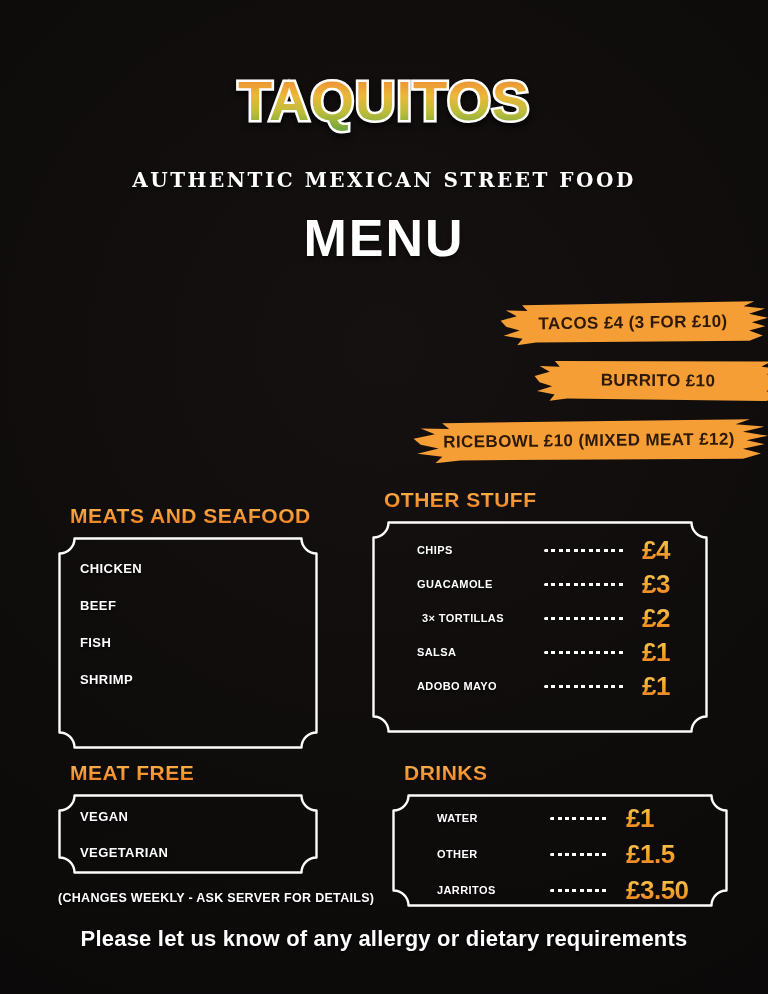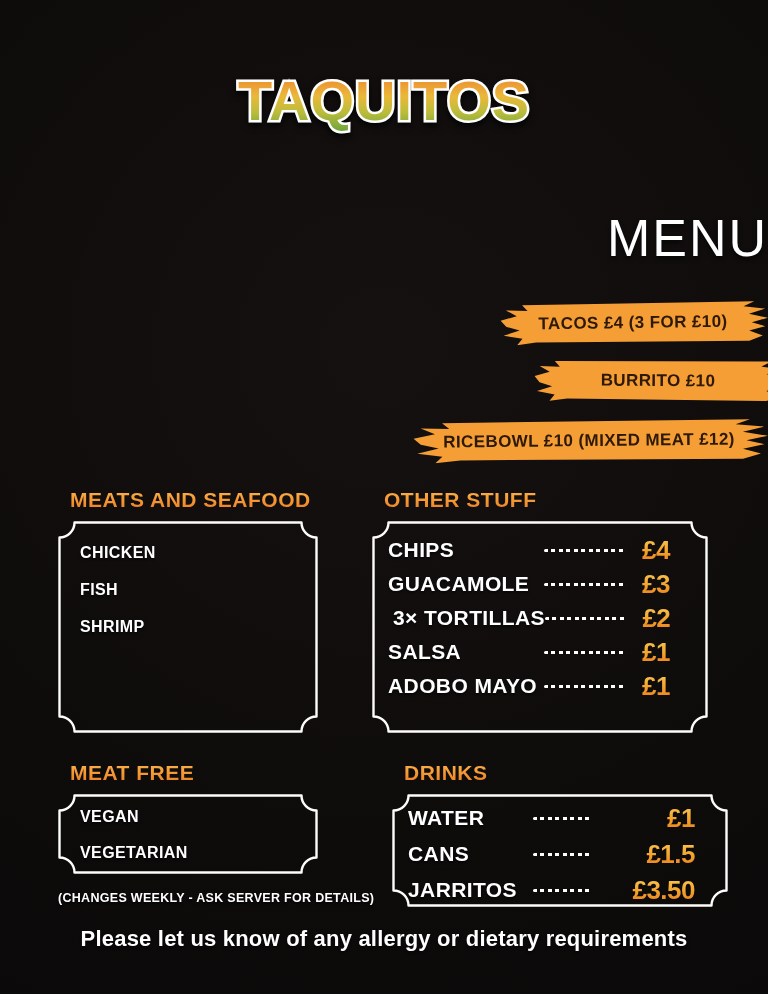--- a/index.html
+++ b/index.html
@@ -14,53 +14,53 @@
     filter:drop-shadow(0 4px 3px rgba(0,0,0,.75));}
   .logo{font-size:56px;font-weight:700;line-height:110px;letter-spacing:1px;white-space:nowrap;}
   .logo-stroke{color:#fff;-webkit-text-stroke:5px #ffffff;}
   .logo-fill{position:absolute;inset:0;color:transparent;
     background:linear-gradient(180deg,#f0602c 0%,#ef7b2e 22%,#e9b93a 46%,#bdbc3b 60%,#58a03c 82%,#3e8f35 100%);
     -webkit-background-clip:text;background-clip:text;}
   
   .tagline{position:absolute;top:168px;left:0;right:0;text-align:center;color:#fff;
     font-family:"DejaVu Serif", serif;font-weight:700;font-size:20px;letter-spacing:2.5px;
     text-shadow:0 2px 3px rgba(0,0,0,.6);white-space:nowrap;}
-  .menu-title{position:absolute;top:208px;left:0;right:0;text-align:right;color:#fff;
-    font-size:52px;font-weight:400;letter-spacing:2px;text-shadow:0 3px 4px rgba(0,0,0,.6);}
+  .menu-title{position:absolute;top:208px;left:0;right:0;text-align:center;color:#fff;
+    font-size:52px;font-weight:700;letter-spacing:2px;text-shadow:0 3px 4px rgba(0,0,0,.6);}
   
   .banner{position:absolute;left:0;right:0;display:flex;justify-content:flex-end;}
   .b1{top:302px}.b2{top:360px}.b3{top:420px}
   .brush{height:42px;background:#f59e35;display:flex;align-items:center;justify-content:center;
     clip-path:polygon(1% 40%,7% 30%,3% 16%,11% 18%,9% 4%,95% 2%,91% 14%,99% 20%,93% 32%,100% 42%,94% 52%,99% 62%,93% 72%,98% 84%,93% 96%,14% 93%,7% 99%,9% 84%,2% 76%,8% 64%,3% 55%);}
   .b1 .brush{width:270px;transform:rotate(-0.8deg);}
   .b2 .brush{width:252px;transform:translateX(16px) rotate(0.4deg);}
   .b3 .brush{width:358px;transform:rotate(-0.6deg);}
   .brush span{font-size:17px;font-weight:800;color:#2d1906;letter-spacing:.4px;white-space:nowrap;padding:0 24px;}
   
   .col{position:absolute;}
-  .c1{left:58px;top:488px;width:296px}
+  .c1{left:58px;top:504px;width:296px}
   .c2{left:372px;top:488px;width:336px}
   .c3{left:58px;top:761px;width:260px}
   .c4{left:392px;top:761px;width:336px}
   .section-title{margin:0 0 9px 12px;width:max-content;font-size:21px;font-weight:800;letter-spacing:.5px;
     background:linear-gradient(180deg,#fbb24a 10%,#ee7f22 90%);-webkit-background-clip:text;background-clip:text;
     color:transparent;white-space:nowrap;}
   .notch-box{position:relative;box-sizing:border-box;}
   .notch-svg{position:absolute;inset:0;pointer-events:none;}
   .box-meats{height:212px;padding:13px 14px 0 22px;}
   .box-other{height:212px;padding:12px 16px 0 16px;}
   .box-meatfree{height:80px;padding:5px 4px 0 22px;}
-  .box-drinks{height:113px;padding:6px 33px 0 16px;text-align:right;}
-  .plain-item{line-height:37px;font-size:16px;font-weight:700;color:#fff;letter-spacing:.4px;
+  .box-drinks{height:113px;padding:6px 16px 0 16px;}
+  .plain-item{line-height:37px;font-size:13px;font-weight:700;color:#fff;letter-spacing:.4px;
     text-shadow:0 2px 2px rgba(0,0,0,.55);white-space:nowrap;}
   .box-meatfree .plain-item{line-height:36px;}
   .price-row{display:flex;align-items:center;height:34px;}
   .box-drinks .price-row{height:36px;}
-  .item-name{font-size:21px;font-weight:700;color:#fff;letter-spacing:.4px;white-space:nowrap;
-    text-shadow:0 2px 2px rgba(0,0,0,.55);}
+  .item-name{font-size:11px;font-weight:700;color:#fff;letter-spacing:.4px;white-space:nowrap;
+    text-shadow:0 2px 2px rgba(0,0,0,.55);margin-left:29px;}
   .indent{padding-left:5px;}
   .leader{height:3px;border-radius:2px;margin-left:auto;
     background:repeating-linear-gradient(90deg,#fff 0,#fff 4px,transparent 4px,transparent 7.5px);}
   .box-other .leader{width:82px;margin-right:16px;}
   .box-drinks .leader{width:58px;margin-right:18px;}
   .price{font-weight:800;font-size:26px;letter-spacing:-.5px;color:transparent;white-space:nowrap;
     background:linear-gradient(180deg,#f9c44e 12%,#f3a32c 52%,#ec7a1d 95%);
     -webkit-background-clip:text;background-clip:text;}
   .box-other .price{width:50px;}
   .box-drinks .price{width:86px;}
@@ -73,20 +73,21 @@
 </head>
 <body>
 
 <div class="page">
 
   <div class="logo-wrap">
     <div class="logo logo-stroke">TAQUITOS</div>
     <div class="logo logo-fill">TAQUITOS</div>
   </div>
 
+  <div class="tagline">AUTHENTIC MEXICAN STREET FOOD</div>
   <div class="menu-title">MENU</div>
 
   <div class="banner b1">
     <div class="brush">
       <span>TACOS £4 (3 FOR £10)</span>
     </div>
   </div>
   <div class="banner b2">
     <div class="brush">
       <span>BURRITO £10</span>
@@ -95,20 +96,21 @@
   <div class="banner b3">
     <div class="brush">
       <span>RICEBOWL £10 (MIXED MEAT £12)</span>
     </div>
   </div>
 
   <div class="col c1">
     <div class="section-title">MEATS AND SEAFOOD</div>
     <div class="notch-box box-meats">
       <div class="plain-item">CHICKEN</div>
+      <div class="plain-item">BEEF</div>
       <div class="plain-item">FISH</div>
       <div class="plain-item">SHRIMP</div>
     <svg width="260" height="212" class="notch-svg">
           <path d="M 16.5 1.5 H 243.5 A 15 15 0 0 0 258.5 16.5 V 195.5 A 15 15 0 0 0 243.5 210.5 H 16.5 A 15 15 0 0 0 1.5 195.5 V 16.5 A 15 15 0 0 0 16.5 1.5 Z" fill="none" stroke="#fdfdfc" stroke-width="2.4" stroke-linejoin="round"></path>
         </svg>
       </div>
   </div>
 
   <div class="col c2">
     <div class="section-title">OTHER STUFF</div>
@@ -158,21 +160,21 @@
 
   <div class="col c4">
     <div class="section-title">DRINKS</div>
     <div class="notch-box box-drinks">
       <div class="price-row">
         <span class="item-name">WATER</span>
         <span class="leader"></span>
         <span class="price">£1</span>
       </div>
       <div class="price-row">
-        <span class="item-name">CANS</span>
+        <span class="item-name">OTHER</span>
         <span class="leader"></span>
         <span class="price">£1.5</span>
       </div>
       <div class="price-row">
         <span class="item-name">JARRITOS</span>
         <span class="leader"></span>
         <span class="price">£3.50</span>
       </div>
     <svg width="336" height="113" class="notch-svg">
           <path d="M 16.5 1.5 H 319.5 A 15 15 0 0 0 334.5 16.5 V 96.5 A 15 15 0 0 0 319.5 111.5 H 16.5 A 15 15 0 0 0 1.5 96.5 V 16.5 A 15 15 0 0 0 16.5 1.5 Z" fill="none" stroke="#fdfdfc" stroke-width="2.4" stroke-linejoin="round"></path>

